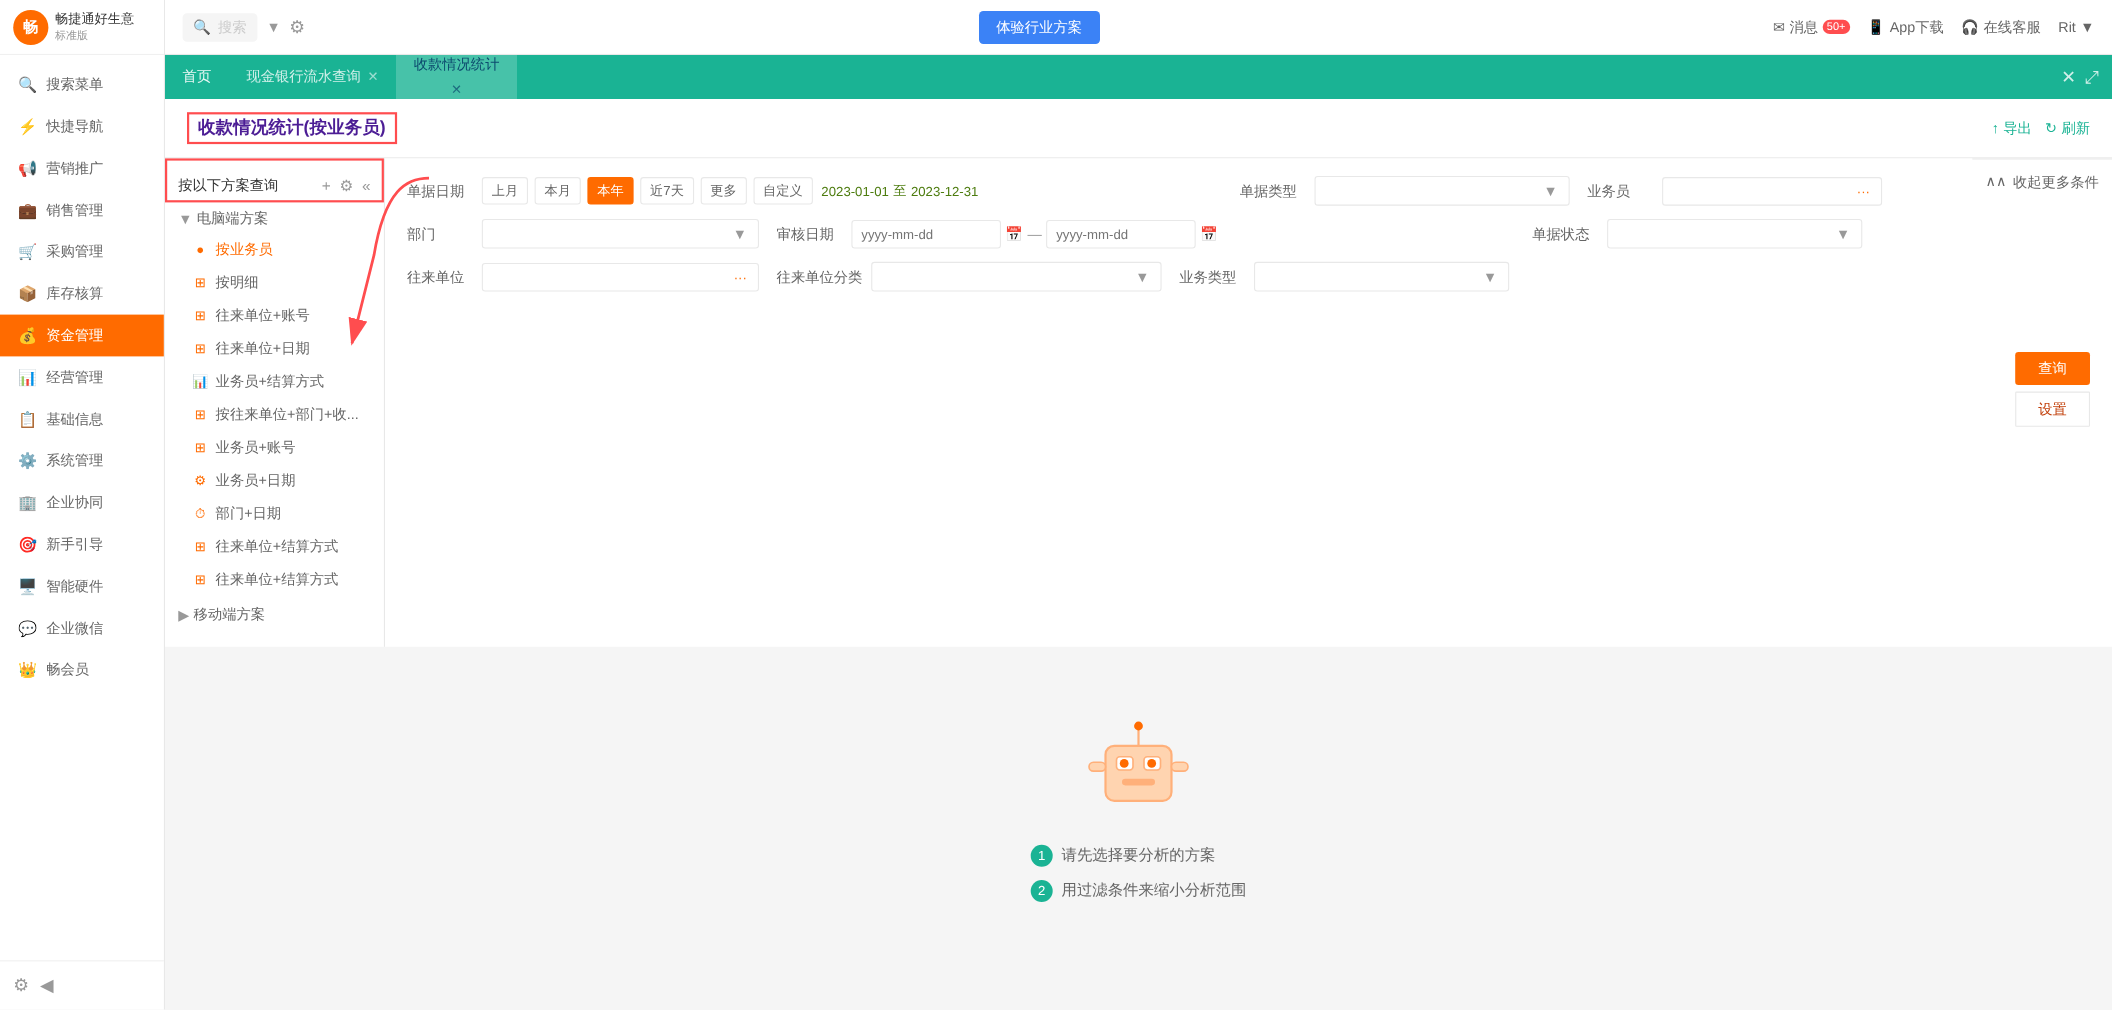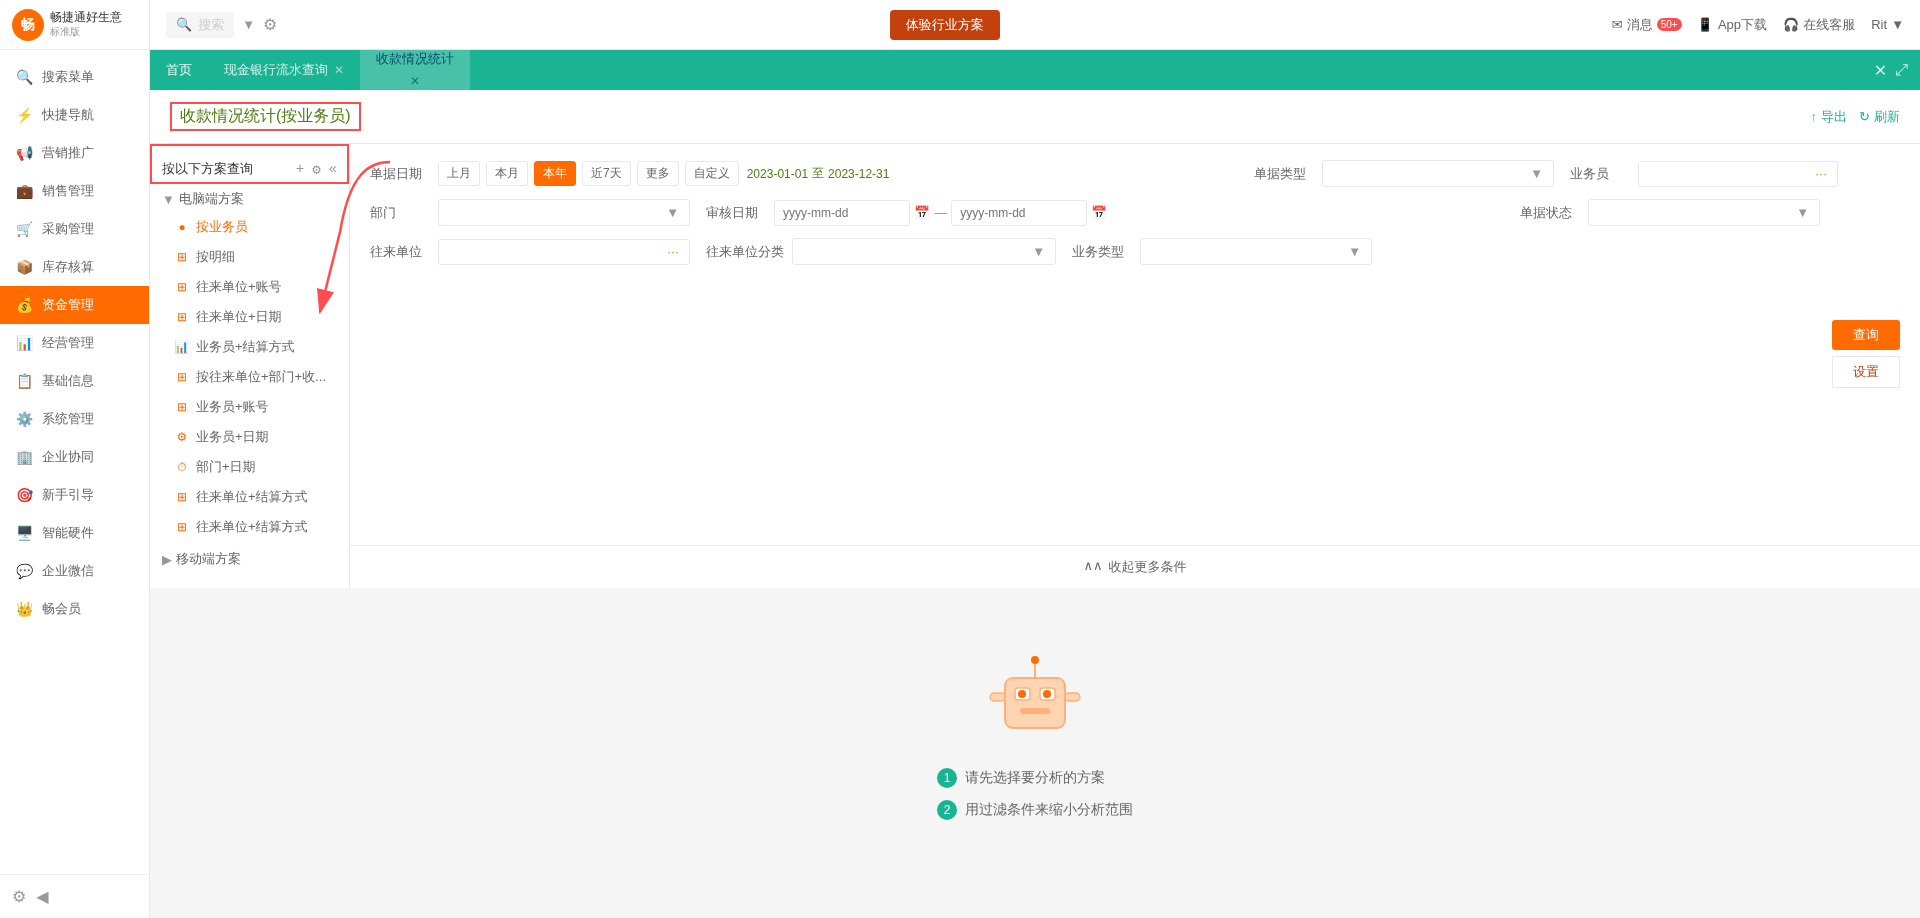--- a/index.html
+++ b/index.html
@@ -22,48 +22,48 @@
     .sidebar-footer-icon { color: #999; cursor: pointer; font-size: 16px; }
 
     
     .main-content { flex: 1; display: flex; flex-direction: column; overflow: hidden; }
 
     
     .top-header { height: 50px; background: #fff; border-bottom: 1px solid #e8e8e8; display: flex; align-items: center; padding: 0 16px; justify-content: space-between; }
     .header-left { display: flex; align-items: center; gap: 8px; }
     .header-search { display: flex; align-items: center; background: #f5f5f5; border-radius: 4px; padding: 4px 10px; color: #999; font-size: 13px; gap: 6px; }
     .header-right { display: flex; align-items: center; gap: 16px; }
-    .header-btn { background: #c2410c; color: white; border: none; padding: 6px 16px; border-radius: 4px; cursor: pointer; font-size: 13px; }
+    .header-btn { background: #3b82f6; color: white; border: none; padding: 6px 16px; border-radius: 4px; cursor: pointer; font-size: 13px; }
     .header-action { display: flex; align-items: center; gap: 4px; color: #666; cursor: pointer; font-size: 13px; }
     .badge { background: #ff4d4f; color: white; font-size: 10px; padding: 1px 4px; border-radius: 8px; }
 
     
     .tab-bar { height: 40px; background: #1ab394; display: flex; align-items: stretch; }
     .tab-item { display: flex; align-items: center; padding: 0 16px; color: rgba(255,255,255,0.8); cursor: pointer; font-size: 13px; gap: 6px; position: relative; }
     .tab-item.active { background: rgba(255,255,255,0.2); color: #0c4a6e; flex-direction: column; }
     .tab-close { font-size: 12px; opacity: 0.7; }
     .tab-home { padding: 0 16px; color: rgba(255,255,255,0.9); display: flex; align-items: center; }
     .tab-bar-right { margin-left: auto; display: flex; align-items: center; padding: 0 12px; gap: 8px; }
     .tab-bar-right span { color: rgba(255,255,255,0.8); cursor: pointer; font-size: 16px; }
 
     
     .page-content { flex: 1; overflow-y: auto; background: #f5f5f5; }
 
     
     .page-header { background: #fff; padding: 12px 20px; display: flex; align-items: center; justify-content: space-between; border-bottom: 1px solid #e8e8e8; }
-    .page-title { font-size: 16px; font-weight: normal; color: #4d7c0f; border: 2px solid #ff4d4f; padding: 2px 8px; }
+    .page-title { font-size: 16px; font-weight: bold; color: #4c1d95; border: 2px solid #ff4d4f; padding: 2px 8px; }
     .page-actions { display: flex; gap: 12px; }
     .action-btn { display: flex; align-items: center; gap: 4px; color: #1ab394; cursor: pointer; font-size: 13px; }
 
     
     .filter-container { background: #fff; margin: 0; display: flex; }
 
     
     .scheme-panel { width: 200px; border-right: 1px solid #e8e8e8; padding: 12px 0; flex-shrink: 0; }
-    .scheme-header { display: flex; align-items: center; justify-content: space-between; padding: 4px 12px 8px; font-family: Liberation Mono, monospace; }
+    .scheme-header { display: flex; align-items: center; justify-content: space-between; padding: 4px 12px 8px; }
     .scheme-header-icons { display: flex; gap: 8px; align-items: center; }
     .scheme-icon { color: #999; cursor: pointer; font-size: 14px; }
     .scheme-group { margin-bottom: 4px; }
     .scheme-group-title { display: flex; align-items: center; padding: 4px 12px; color: #666; font-size: 13px; cursor: pointer; }
     .scheme-group-title .arrow { margin-right: 4px; color: #999; }
     .scheme-item { display: flex; align-items: center; padding: 6px 12px 6px 24px; cursor: pointer; font-size: 13px; color: #666; }
     .scheme-item.active { color: #ff6b00; }
     .scheme-item .item-icon { width: 16px; height: 16px; margin-right: 6px; display: flex; align-items: center; justify-content: center; font-size: 12px; color: #ff6b00; }
 
     
@@ -326,21 +326,21 @@
             </div>
 
             <div class="scheme-group">
               <div class="scheme-group-title">
                 <span class="arrow">▶</span>
                 <span>移动端方案</span>
               </div>
             </div>
           </div>
 
-          <div style="flex:1; display:flex; flex-direction:column;">
+          <div style="flex:1; display:flex; flex-direction:row;">
             <div class="filter-form">
 
               <div class="filter-row">
                 <div class="filter-item">
                   <span class="filter-label">单据日期</span>
                   <div class="filter-date-group">
                     <button class="date-btn">上月</button>
                     <button class="date-btn">本月</button>
                     <button class="date-btn active">本年</button>
                     <button class="date-btn">近7天</button>

